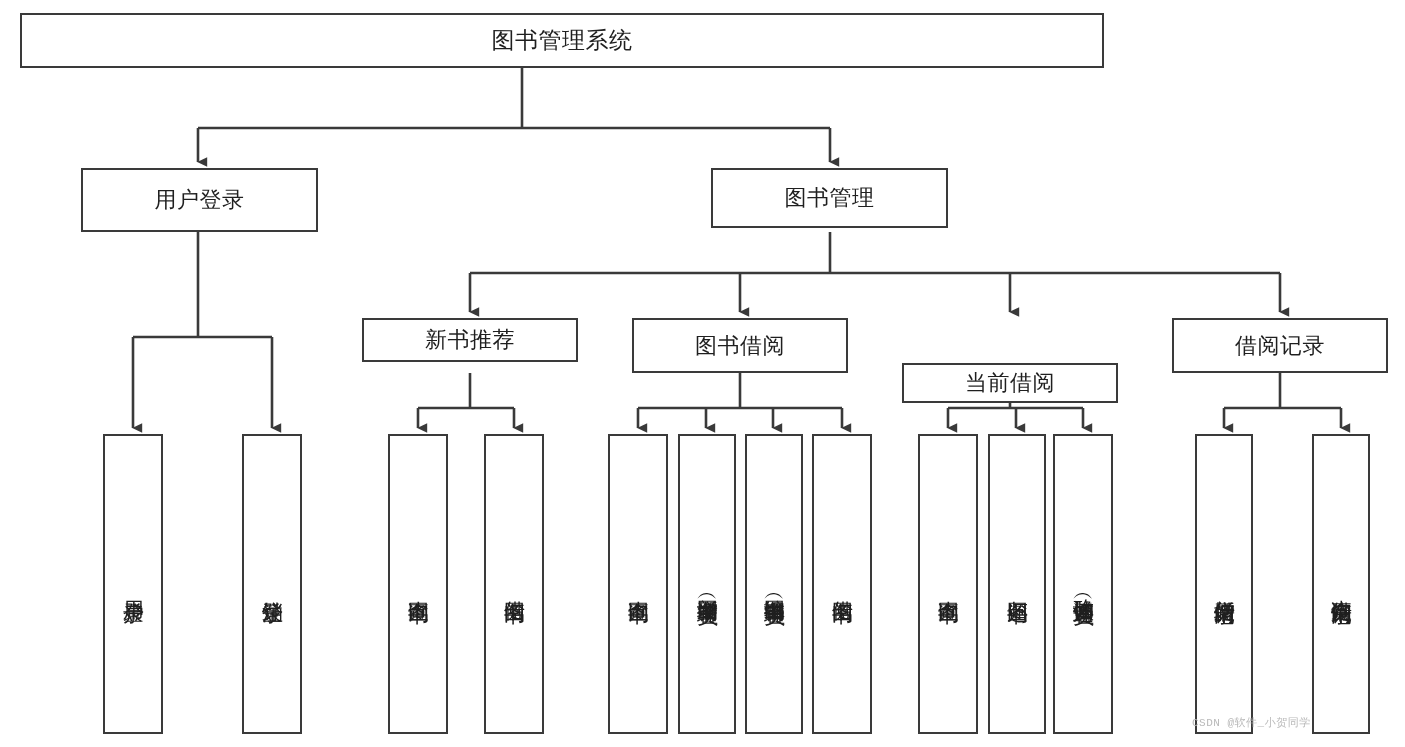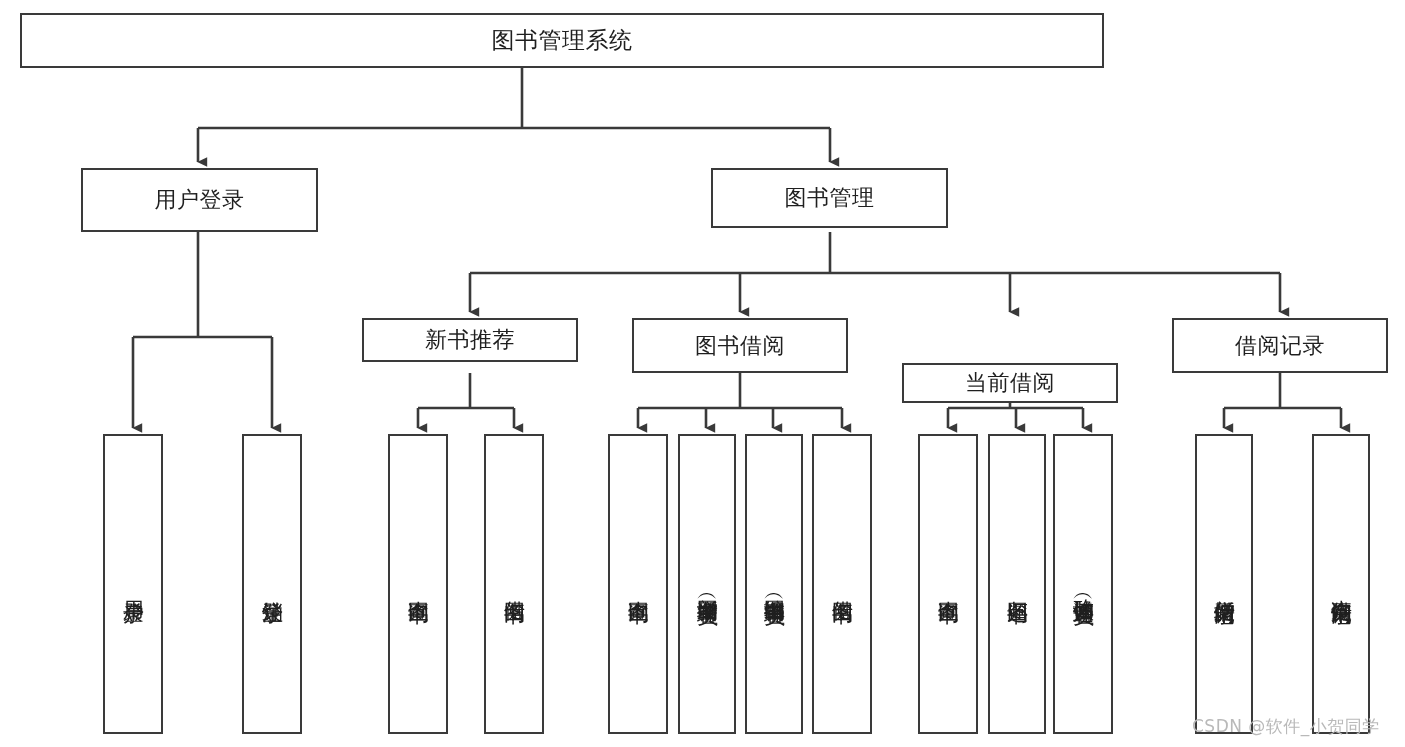--- a/index.html
+++ b/index.html
@@ -61,24 +61,25 @@
     text-orientation: upright;
     font-size: 21px;
     line-height: 1.28;
     letter-spacing: 1px;
     white-space: normal;
     max-height: 100%;
   }
   .watermark {
     position: absolute;
     color: #b9b9b9;
-    font-size: 17px;
+    font-size: 11px;
     letter-spacing: 0.5px;
     white-space: nowrap;
     user-select: none;
+    font-family: Liberation Mono, monospace;
   }
 </style>
 </head>
 <body>
 
 <div id="canvas">
 
   <svg class="connectors" viewBox="0 0 1405 747" xmlns="http://www.w3.org/2000/svg">
     <defs>
       <marker id="arrow" markerWidth="12" markerHeight="12" refX="5.2" refY="9.6" orient="auto" markerUnits="userSpaceOnUse">

